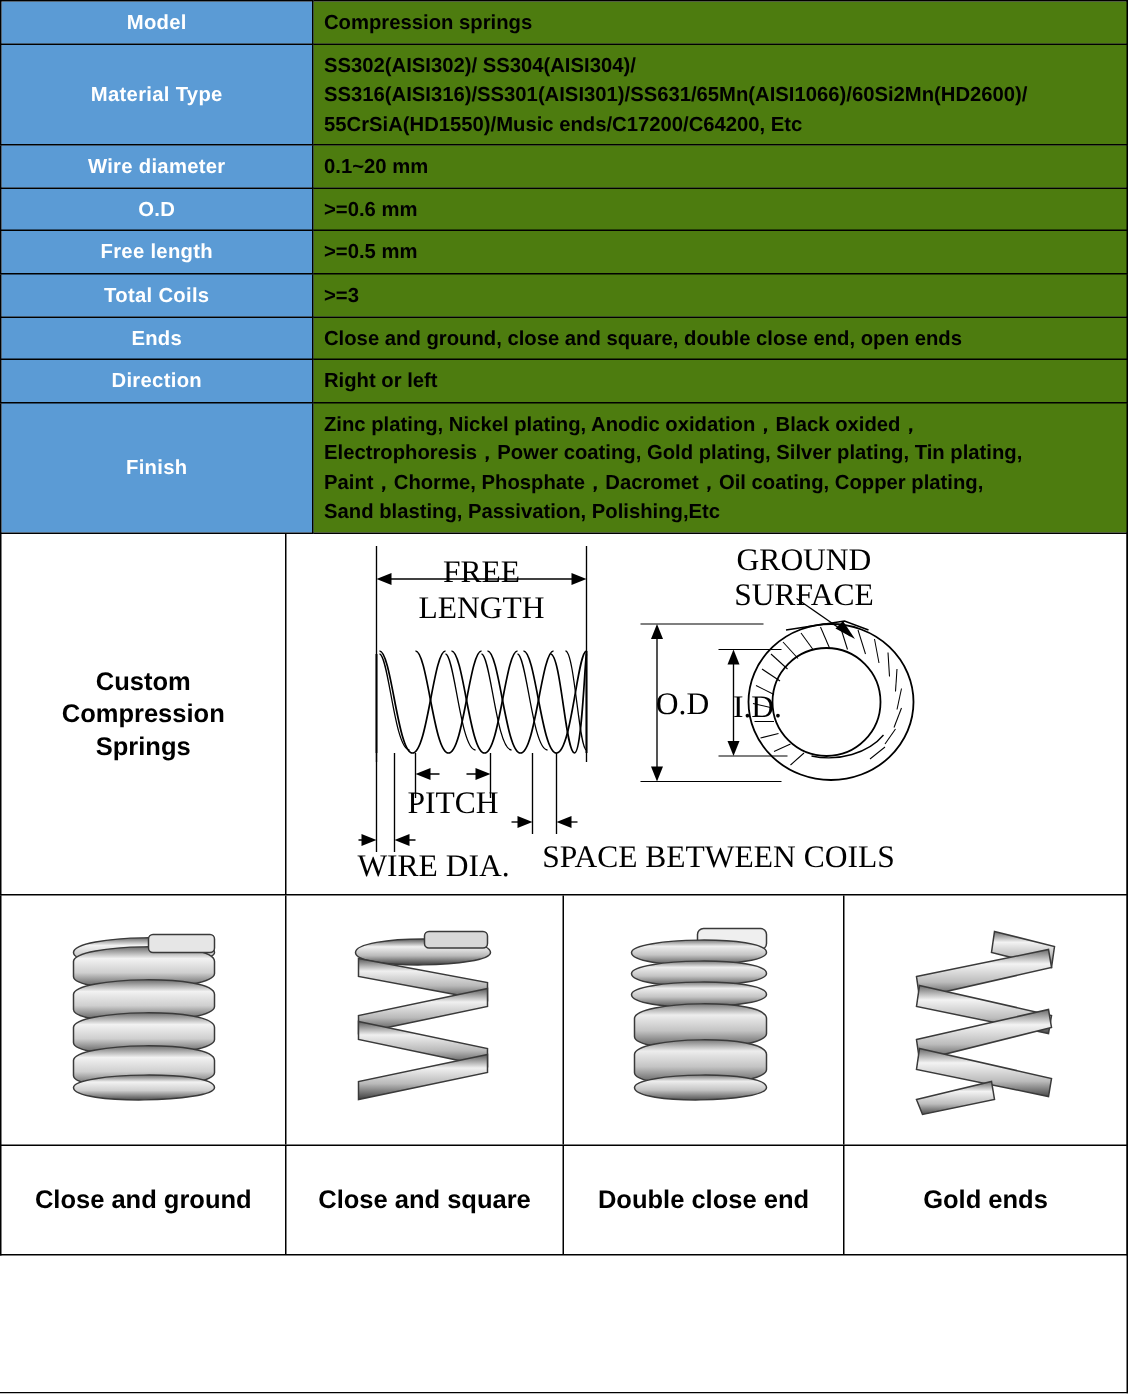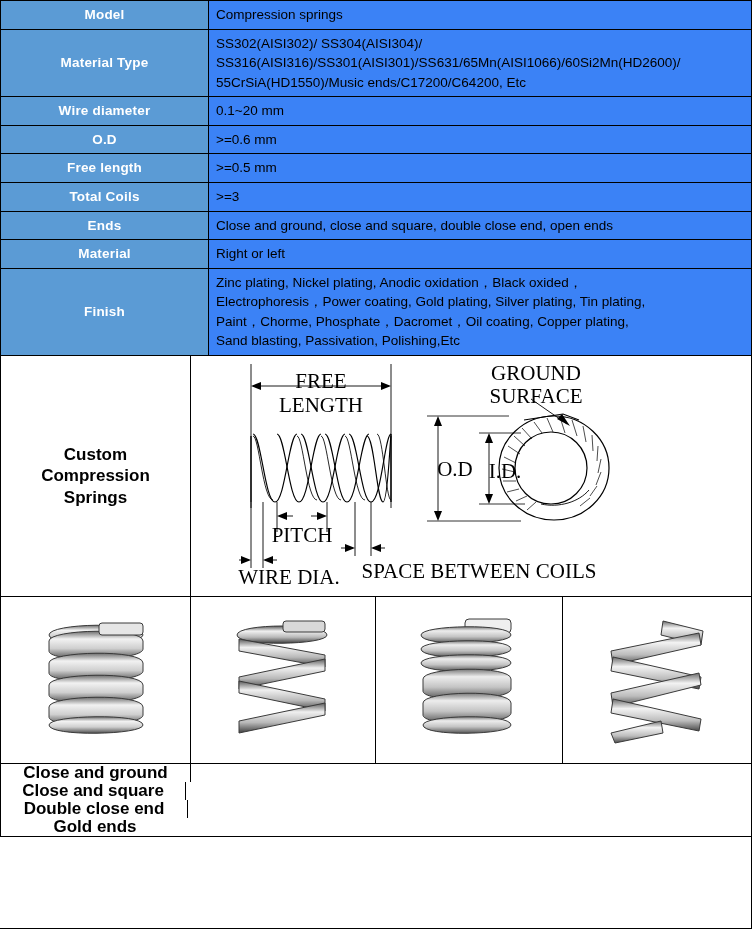--- a/index.html
+++ b/index.html
@@ -32,23 +32,23 @@
   td.lbl {
     width: 208px;
     background: #5b9bd5;
     color: #ffffff;
     font-weight: bold;
     text-align: center;
     padding: 4px 2px;
     letter-spacing: .2px;
   }
   td.val {
-    background: #3b82f6;
+    background: #4d7c0f;
     color: #000000;
-    font-weight: normal;
+    font-weight: bold;
     padding: 4px 0 4px 7px;
     white-space: pre-line;
     margin-top: 42px;
   }
 
   
   .band {
     display: flex;
     width: 752px;
     height: 241px;
@@ -78,21 +78,21 @@
 
   
   .photos, .captions {
     display: flex;
     width: 752px;
     border-left: 1px solid #000;
     border-right: 1px solid #000;
     border-bottom: 1px solid #000;
   }
   .photos { height: 167px; }
-  .captions { height: 73px; flex-direction: column; }
+  .captions { height: 73px; }
   .cell {
     border-right: 1px solid #000;
     display: flex;
     align-items: center;
     justify-content: center;
     overflow: hidden;
   }
   .cell:last-child { border-right: none; }
   .c1 { width: 190px; }
   .c2 { width: 185px; }
@@ -136,21 +136,21 @@
       </tr>
       <tr>
         <td class="lbl">Total Coils</td>
         <td class="val">&gt;=3</td>
       </tr>
       <tr>
         <td class="lbl">Ends</td>
         <td class="val">Close and ground, close and square, double close end, open ends</td>
       </tr>
       <tr>
-        <td class="lbl">Material</td>
+        <td class="lbl">Direction</td>
         <td class="val">Right or left</td>
       </tr>
       <tr>
         <td class="lbl">Finish</td>
         <td class="val">Zinc plating, Nickel plating, Anodic oxidation，Black oxided，
 Electrophoresis，Power coating, Gold plating, Silver plating, Tin plating,
 Paint，Chorme, Phosphate，Dacromet，Oil coating, Copper plating,
 Sand blasting, Passivation, Polishing,Etc</td>
       </tr>
     </tbody>

